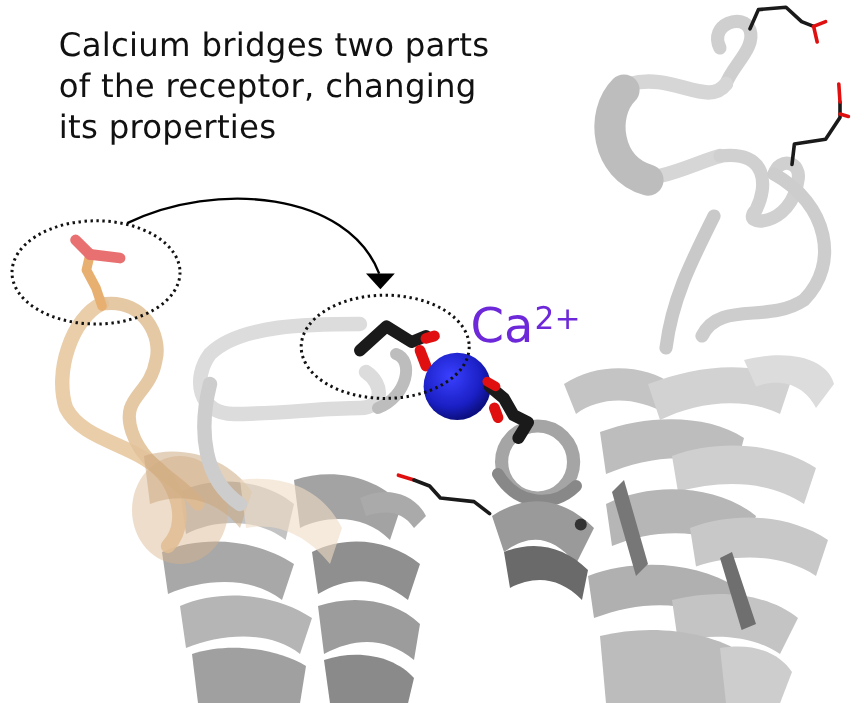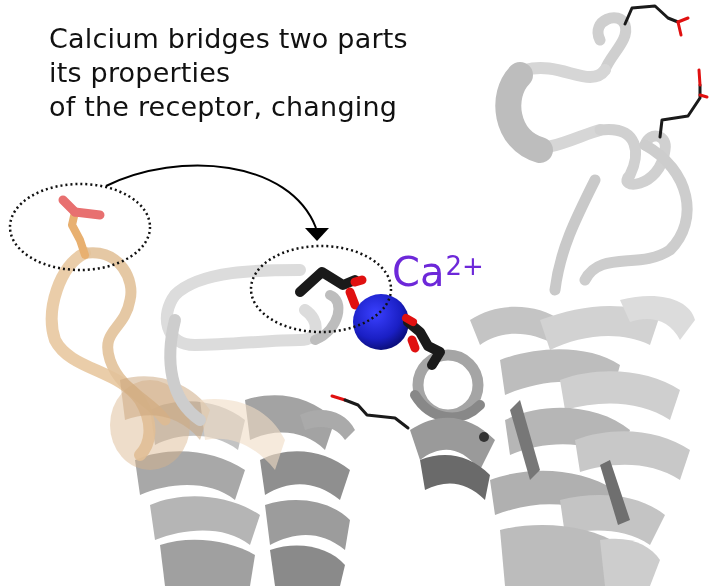--- a/index.html
+++ b/index.html
@@ -136,18 +136,18 @@
 
     <ellipse cx="80" cy="227" rx="70" ry="43" fill="none" stroke="#111" stroke-width="2.5" stroke-dasharray="2 3"></ellipse>
     <ellipse cx="321" cy="289" rx="70" ry="43" fill="none" stroke="#111" stroke-width="2.5" stroke-dasharray="2 3"></ellipse>
 
     <path d="M106 186 C180 150, 290 160, 316 228" fill="none" stroke="#000" stroke-width="2"></path>
     <polygon points="305,228 329,228 317,241" fill="#000"></polygon>
   </svg>
 
   <div class="caption">
     <div>Calcium bridges two parts</div>
+    <div>of the receptor, changing</div>
     <div>its properties</div>
-    <div>of the receptor, changing</div>
   </div>
 
   <div class="ion-label"><span>Ca</span><sup>2+</sup></div>
 </div>
 
 </body></html>

